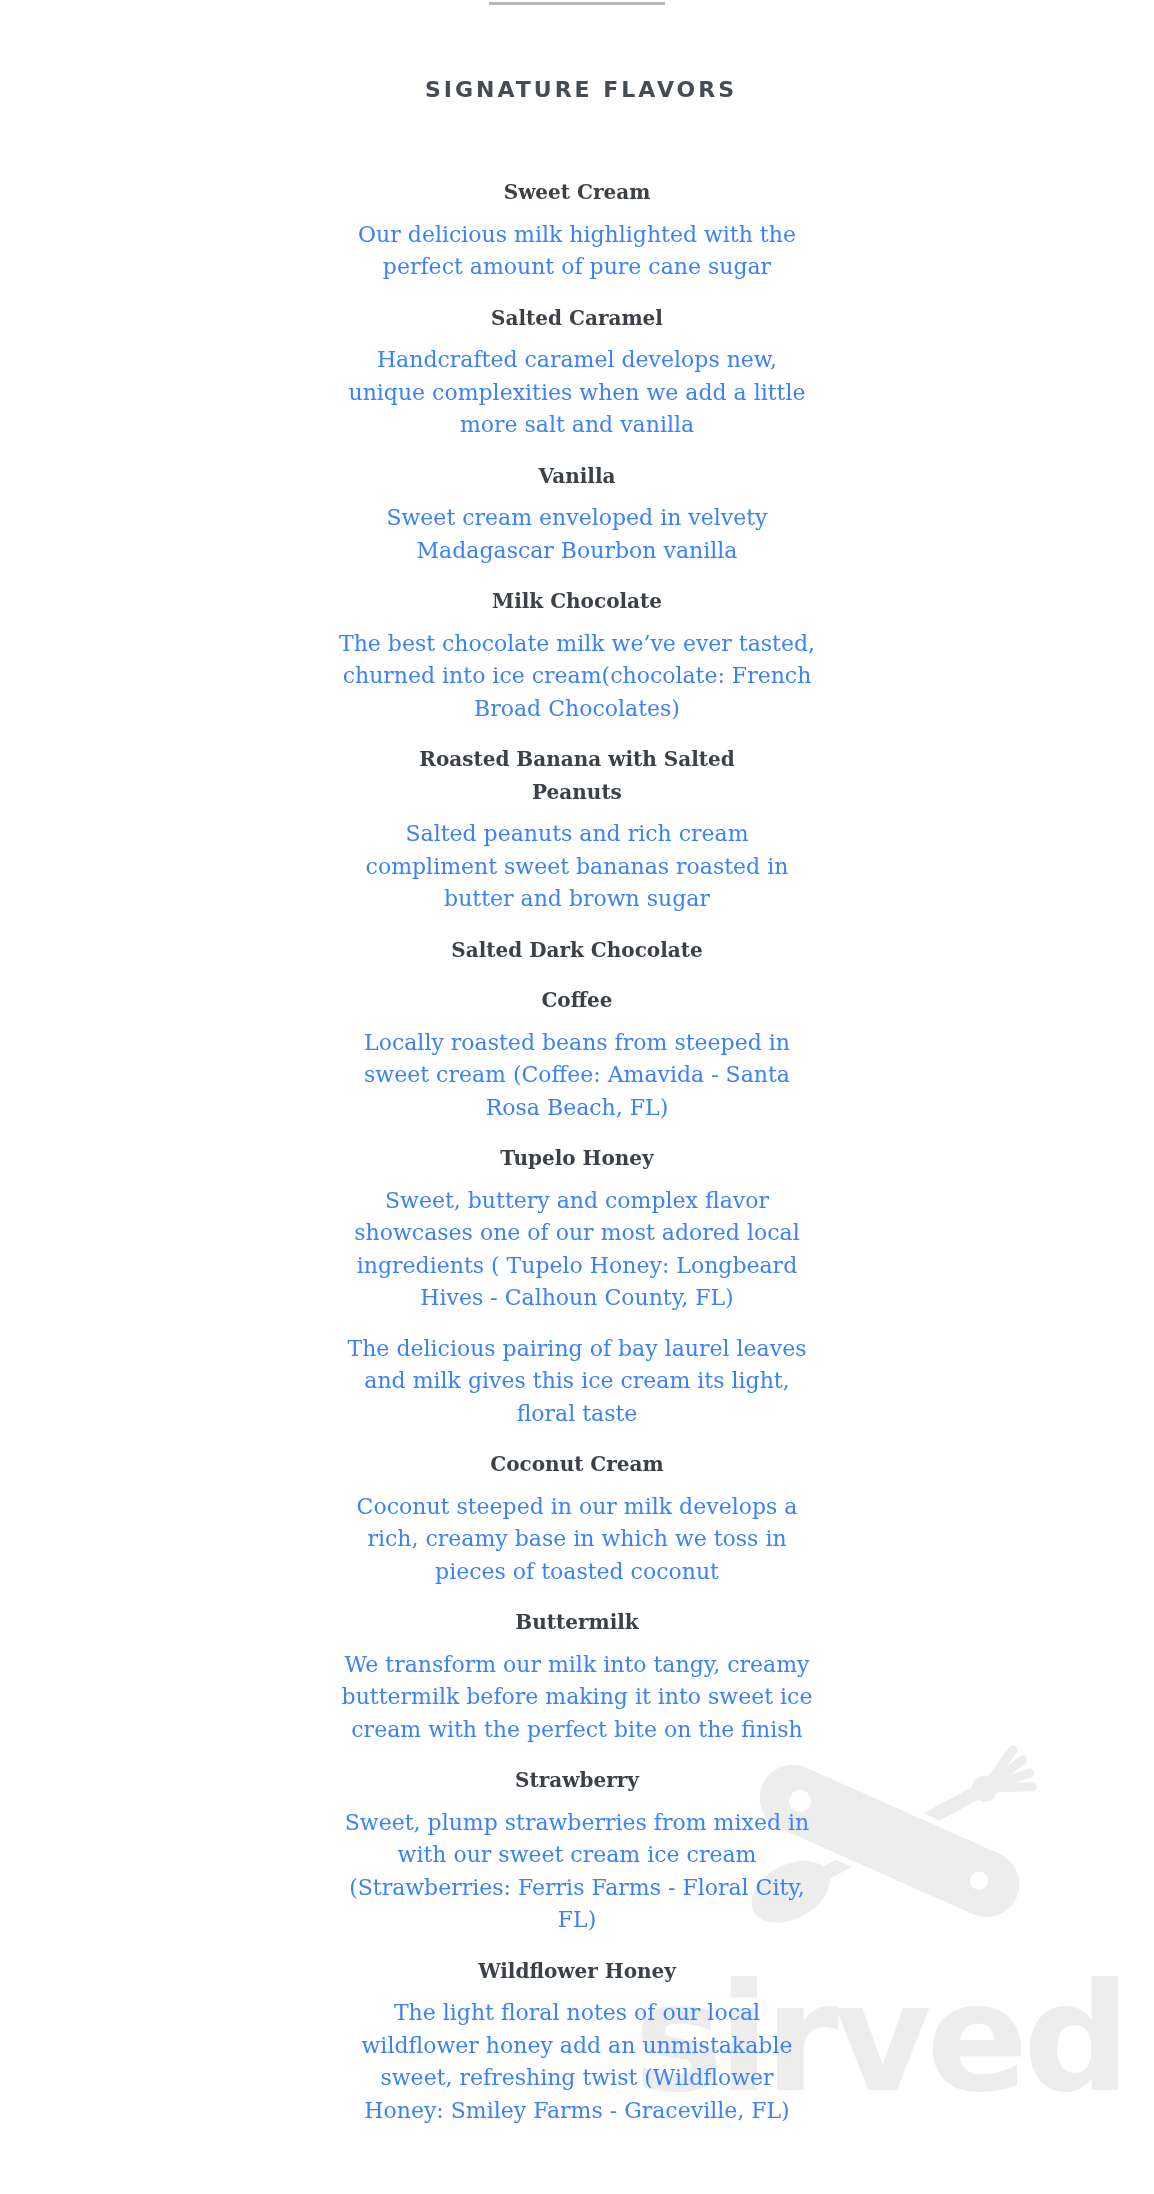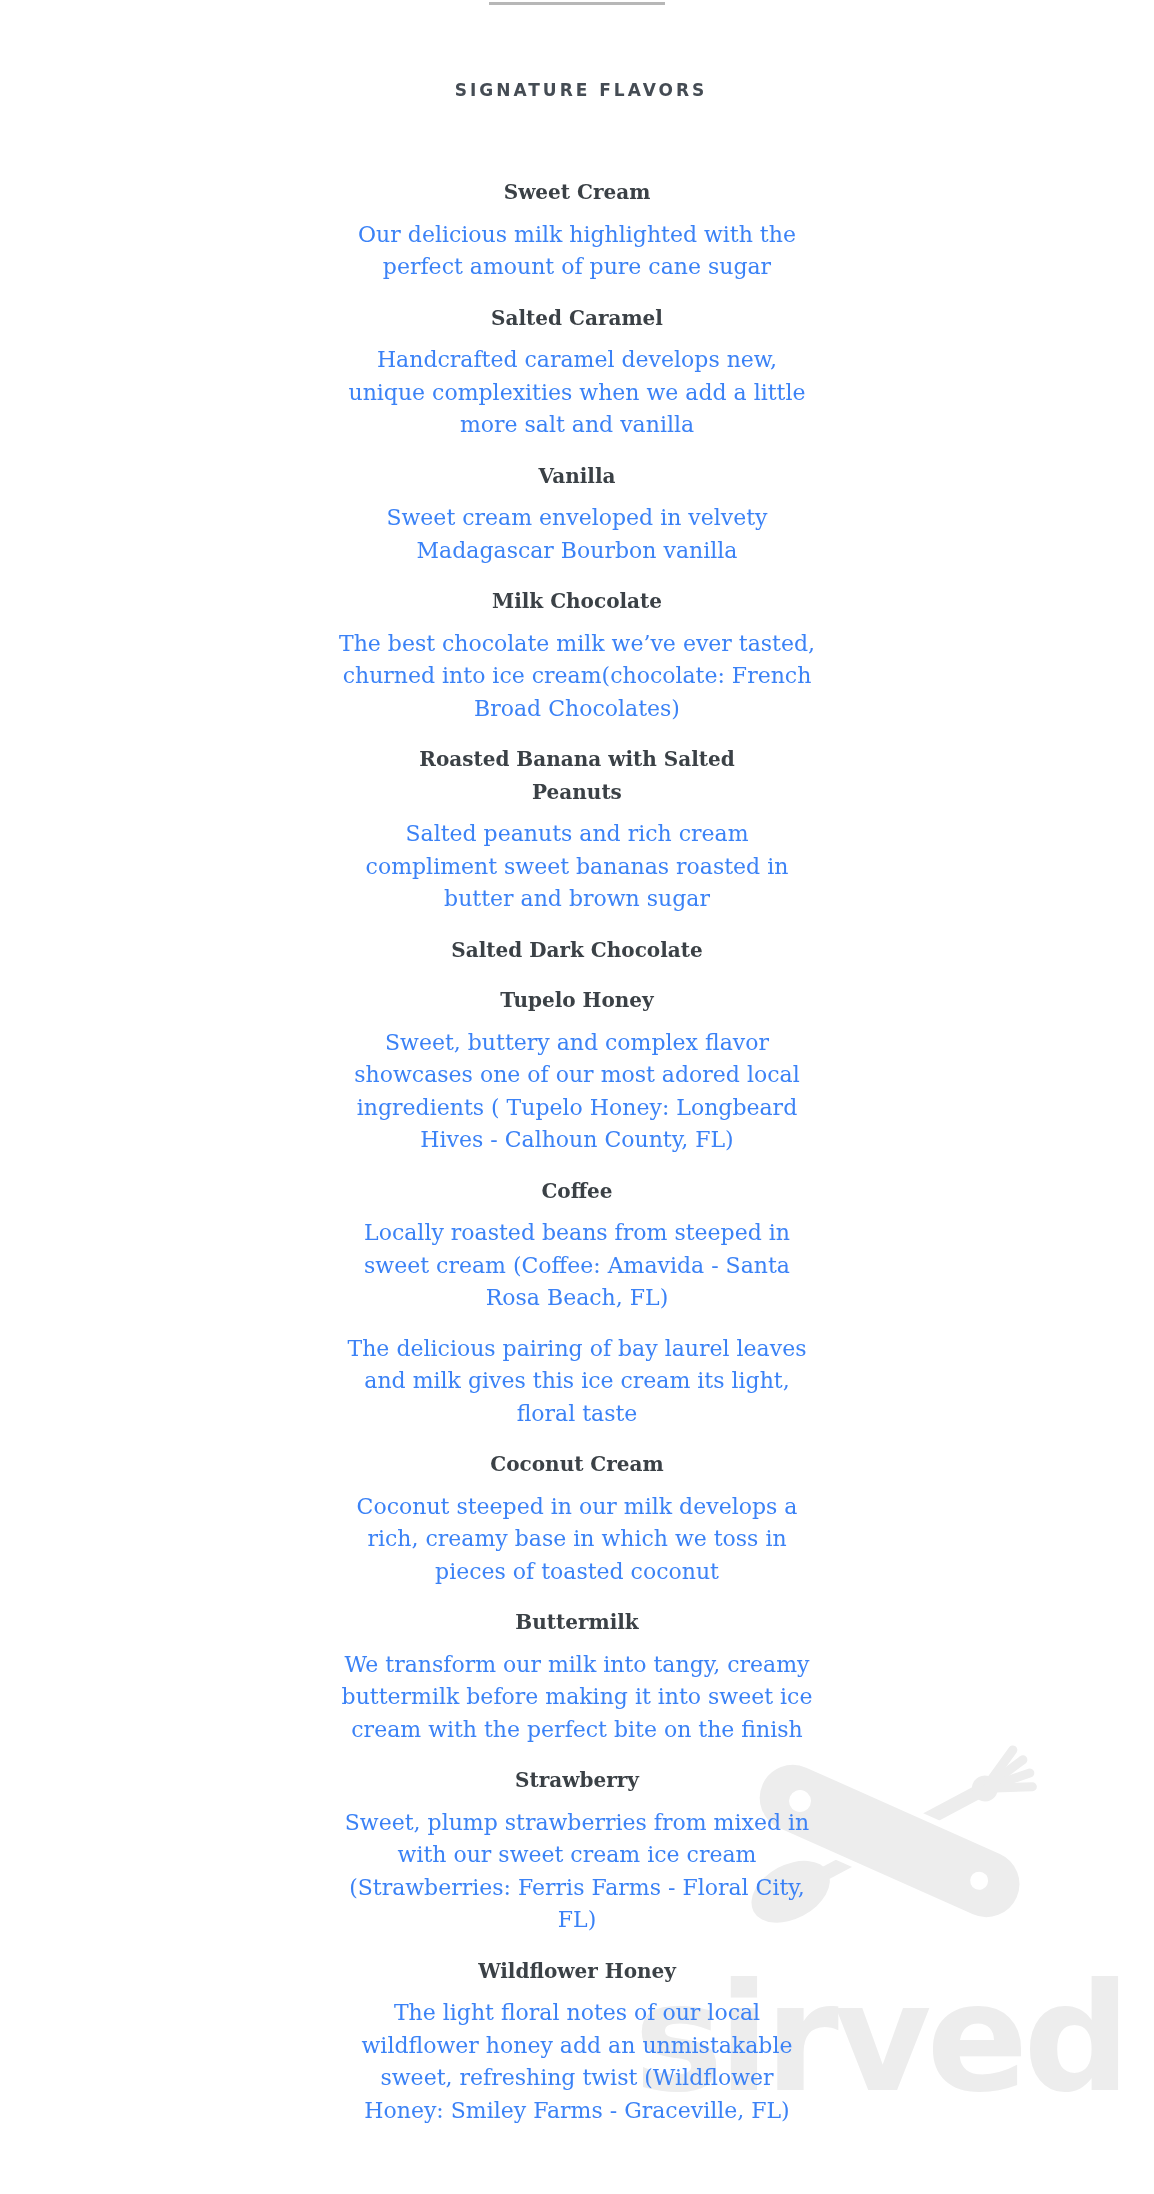--- a/index.html
+++ b/index.html
@@ -12,21 +12,21 @@
   }
   .top-rule{
     width:176px;height:3px;
     background:#b7b7b7;
     margin:2px auto 0 auto;
   }
   .section-title{
     margin:73px 0 0 8px;
     text-align:center;
     font-family:"DejaVu Sans","Liberation Sans",sans-serif;
-    font-size:17px;
+    font-size:22px;
     line-height:24px;
     font-weight:600;
     letter-spacing:3px;
     color:#454c54;
   }
   .flavors{
     margin-top:74px;
     position:relative;
     z-index:2;
   }
@@ -134,32 +134,32 @@
     <p class="flavor-desc">Salted peanuts and rich cream
 compliment sweet bananas roasted in
 butter and brown sugar</p>
   </div>
 
   <div class="flavor">
     <h3 class="flavor-name">Salted Dark Chocolate</h3>
   </div>
 
   <div class="flavor">
+    <h3 class="flavor-name">Coffee</h3>
+    <p class="flavor-desc">Locally roasted beans from steeped in
+sweet cream (Coffee: Amavida - Santa
+Rosa Beach, FL)</p>
+  </div>
+
+  <div class="flavor">
     <h3 class="flavor-name">Tupelo Honey</h3>
     <p class="flavor-desc">Sweet, buttery and complex flavor
 showcases one of our most adored local
 ingredients ( Tupelo Honey: Longbeard
 Hives - Calhoun County, FL)</p>
-  </div>
-
-  <div class="flavor">
-    <h3 class="flavor-name">Coffee</h3>
-    <p class="flavor-desc">Locally roasted beans from steeped in
-sweet cream (Coffee: Amavida - Santa
-Rosa Beach, FL)</p>
   </div>
 
   <div class="flavor">
     <p class="flavor-desc">The delicious pairing of bay laurel leaves
 and milk gives this ice cream its light,
 floral taste</p>
   </div>
 
   <div class="flavor">
     <h3 class="flavor-name">Coconut Cream</h3>

